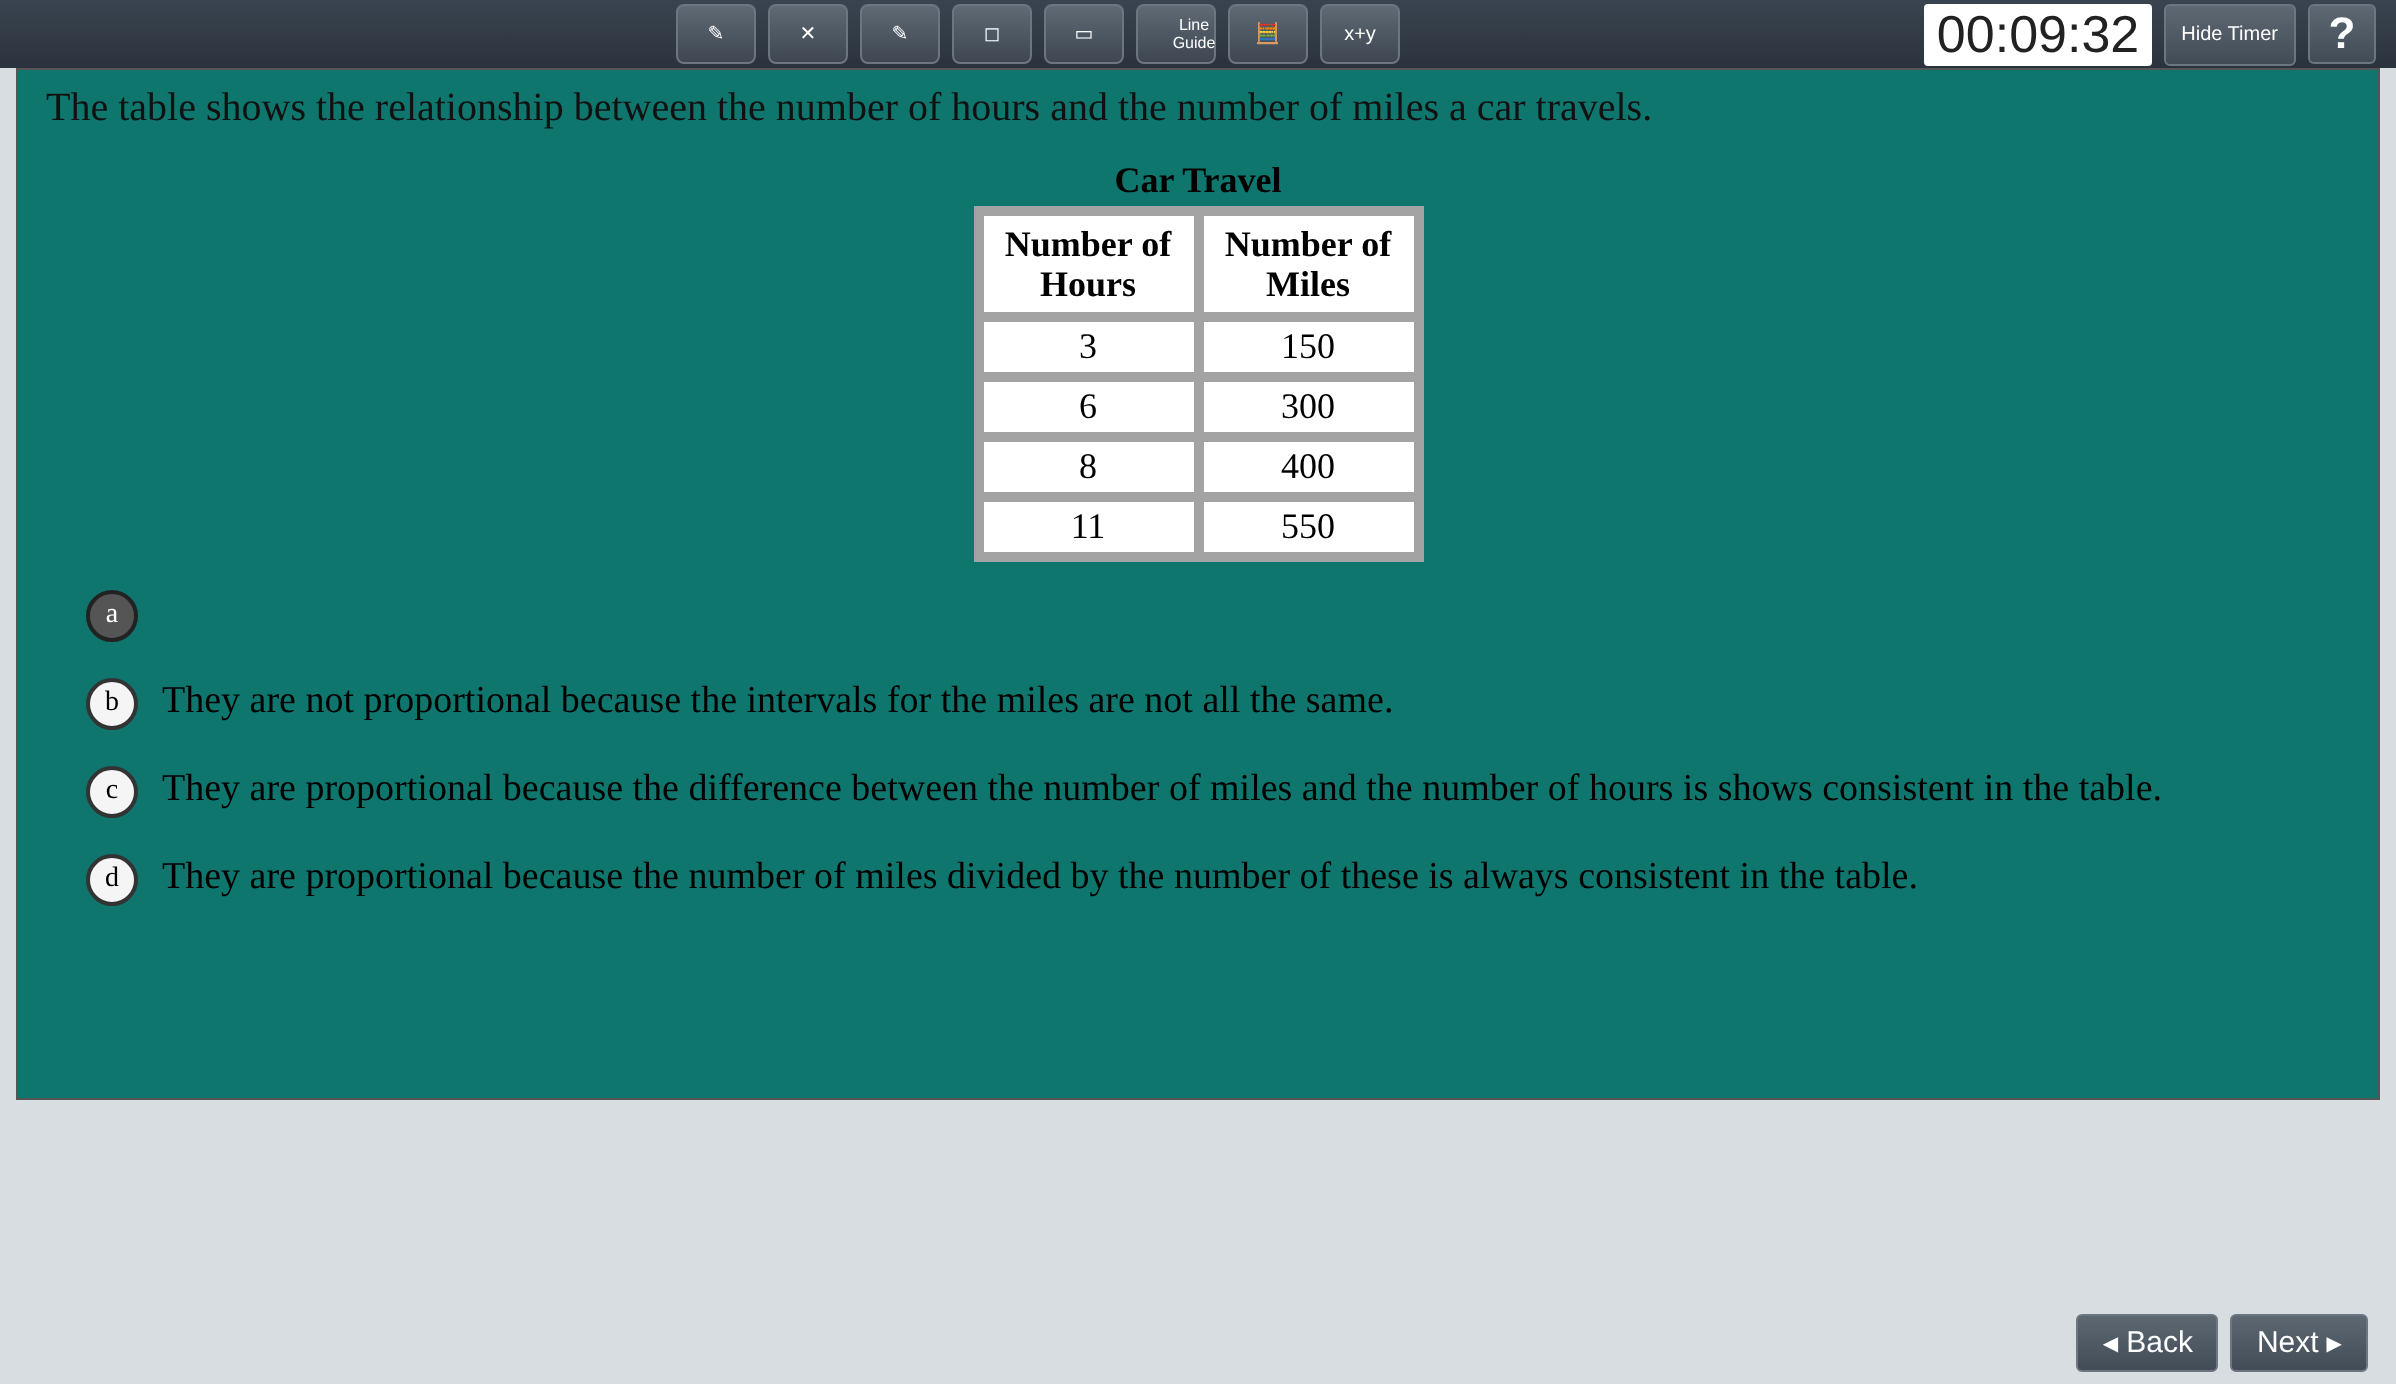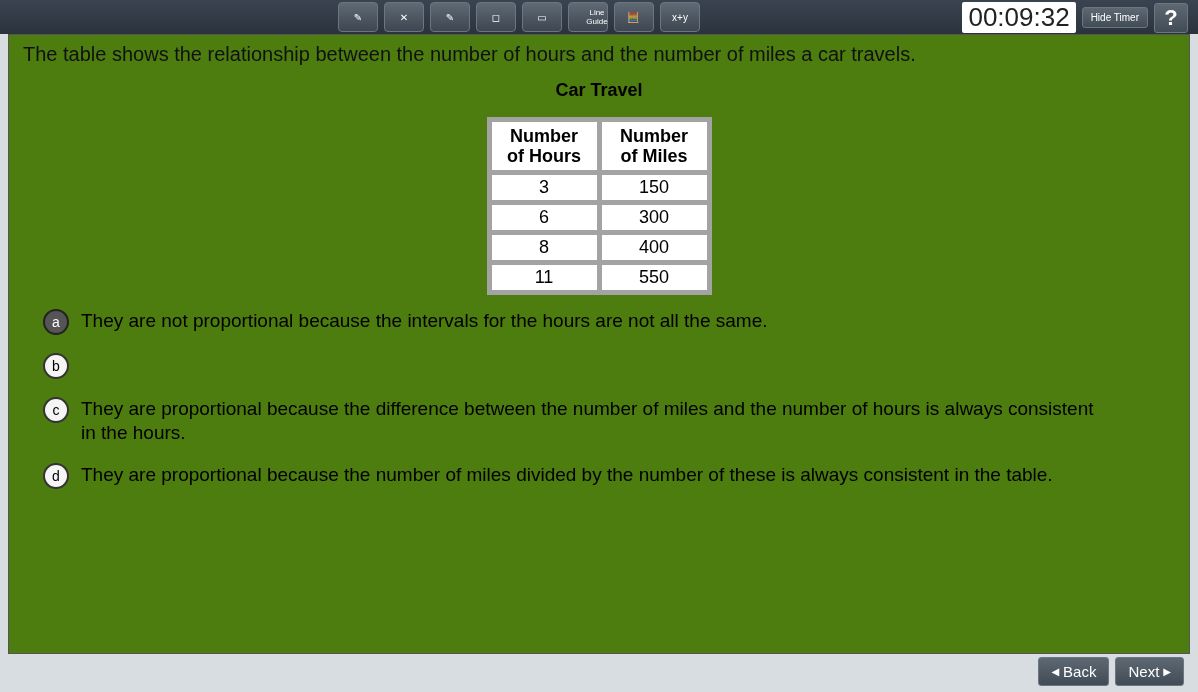--- a/index.html
+++ b/index.html
@@ -36,21 +36,20 @@
     justify-content:center;
     font-size:10px;
     color:#fff;
   }
   .tool-icon span.small-label{ font-size:8px; line-height:9px; text-align:center;padding-left:18px; }
   .timer-area {
     position:absolute;
     right:10px;
     top:2px;
     display:flex;
-    align-items:center;
     gap:6px;
   }
   .timer {
     font-size: 26px;
     color: #222;
     background:#fff;
     padding:0 6px;
     border-radius:2px;
   }
   .hide-timer-btn {
@@ -67,35 +66,36 @@
     background: linear-gradient(#5d6873,#414c57);
     color:#fff;
     border:1px solid #6c7682;
     border-radius:3px;
     font-size:22px;
     font-weight:bold;
     display:flex;align-items:center;justify-content:center;
     cursor:pointer;
   }
   .content {
-    background:#4d7c0f;
+    background:#0f766e;
     border:1px solid #555;
     margin: 0 8px;
-    height: 620px;
+    height: 516px;
     padding: 8px 14px;
     position:relative;
     overflow:hidden;
+    font-family:Liberation Serif, serif;
   }
   .intro {
     font-size: 20px;
     color:#111;
     margin-bottom: 14px;
   }
   .table-wrap { text-align:center; margin-bottom:14px;}
-  .table-title { font-weight:bold; font-size:18px; margin-bottom:16px; }
+  .table-title { font-weight:bold; font-size:18px; margin-bottom:2px; }
   table.data {
     border-collapse: collapse;
     margin: 0 auto;
     font-size:18px;
   }
   table.data th, table.data td {
     border:5px solid #a3a3a3;
     padding:2px 12px;
     text-align:center;
     background:#fff;
@@ -206,28 +206,28 @@
             <td>11</td>
             <td>550</td>
           </tr>
     </tbody>
       </table>
   </div>
 
 
   <div class="option-row">
     <div class="option-letter selected">a</div>
-    <div class="option-text cursor-glyph">They are not proportional because the intervals for the hours are not all the same.</div>
   </div>
   <div class="option-row">
     <div class="option-letter">b</div>
+    <div class="option-text">They are not proportional because the intervals for the miles are not all the same.</div>
   </div>
   <div class="option-row">
     <div class="option-letter">c</div>
-    <div class="option-text">They are proportional because the difference between the number of miles and the number of hours is always consistent in the hours.</div>
+    <div class="option-text">They are proportional because the difference between the number of miles and the number of hours is shows consistent in the table.</div>
   </div>
   <div class="option-row">
     <div class="option-letter">d</div>
     <div class="option-text">They are proportional because the number of miles divided by the number of these is always consistent in the table.</div>
   </div>
 </div>
 
 <div class="nav-buttons">
   <button class="nav-btn arrow-left">Back</button>
   <button class="nav-btn arrow-right">Next</button>

